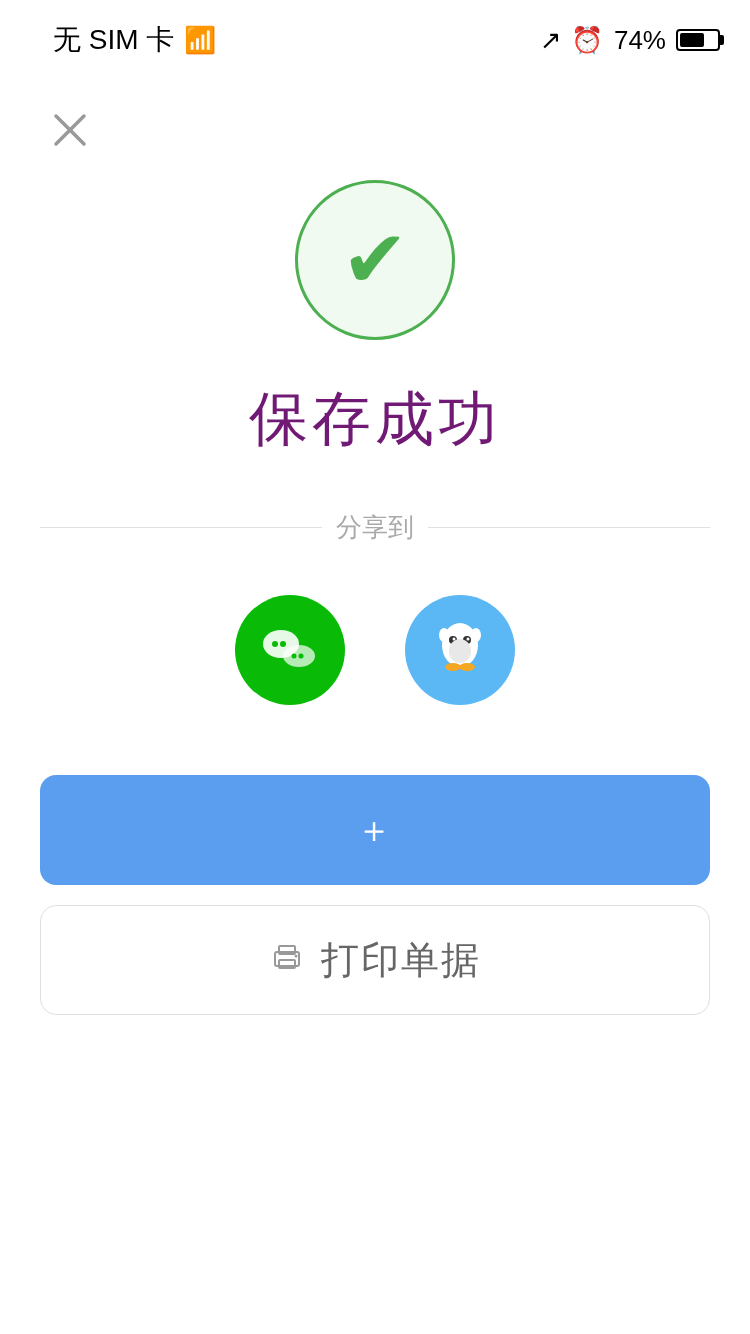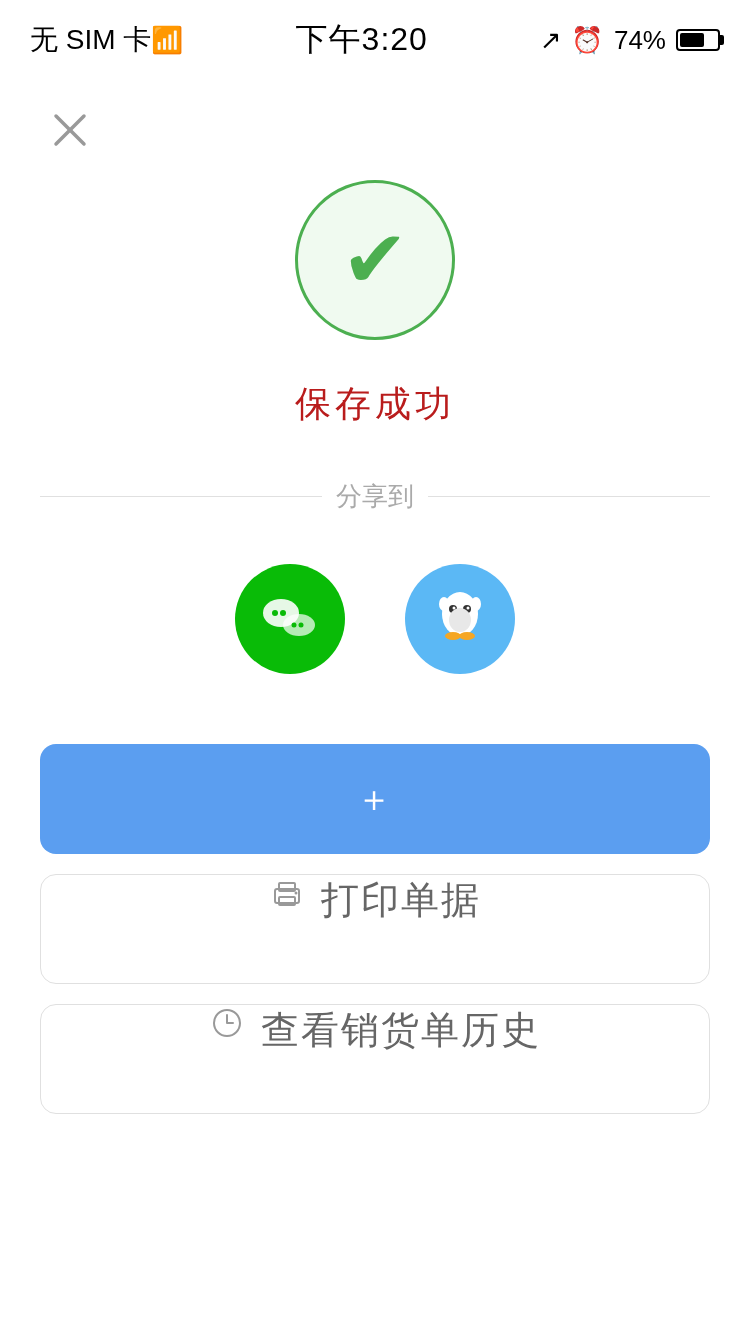--- a/index.html
+++ b/index.html
@@ -21,23 +21,25 @@
       display: flex;
       align-items: center;
       justify-content: space-between;
       padding: 0 30px;
       background: #ffffff;
     }
 
     .status-left {
       display: flex;
       align-items: center;
+      gap: 10px;
       font-size: 28px;
       color: #000;
       font-weight: 500;
+      margin-left: 23px;
     }
 
     .wifi-icon {
       font-size: 26px;
     }
 
     .status-center {
       font-size: 32px;
       font-weight: 500;
       color: #000;
@@ -123,23 +125,23 @@
     }
 
     .checkmark {
       font-size: 80px;
       color: #4CAF50;
       line-height: 1;
     }
 
     
     .success-title {
-      font-size: 36px;
+      font-size: 59px;
       font-weight: 500;
-      color: #b91c1c;
+      color: #701a75;
       margin-bottom: 50px;
       letter-spacing: 4px;
     }
 
     
     .share-divider {
       width: 100%;
       display: flex;
       align-items: center;
       gap: 14px;
@@ -211,40 +213,40 @@
 
     .btn-secondary {
       width: 100%;
       height: 110px;
       background: #fff;
       border: 1px solid #e0e0e0;
       border-radius: 16px;
       font-size: 38px;
       color: #666;
       display: flex;
+      align-items: center;
       justify-content: center;
       gap: 16px;
       cursor: pointer;
       letter-spacing: 2px;
     }
 
     .btn-icon {
       font-size: 36px;
       color: inherit;
     }
   </style>
 </head>
 <body>
 
 <div class="status-bar">
   <div class="status-left">
     <span>无 SIM 卡</span>
     <span class="wifi-icon">📶</span>
   </div>
-  <div class="status-center">下午3:20</div>
   <div class="status-right">
     <span>↗</span>
     <span>⏰</span>
     <span>74%</span>
     <span class="battery-bar">
       <span class="battery-fill"></span>
     </span>
   </div>
 </div>
 
@@ -316,24 +318,15 @@
         <svg width="36" height="36" viewBox="0 0 36 36" fill="none" xmlns="http://www.w3.org/2000/svg">
           <rect x="6" y="14" width="24" height="14" rx="2" fill="none" stroke="#999" stroke-width="2"></rect>
           <rect x="10" y="8" width="16" height="8" rx="1" fill="none" stroke="#999" stroke-width="2"></rect>
           <rect x="10" y="22" width="16" height="8" rx="1" fill="none" stroke="#999" stroke-width="2"></rect>
           <circle cx="27" cy="18" r="1.5" fill="#999"></circle>
         </svg>
       </span>
       <span>打印单据</span>
     </button>
 
-    <button class="btn-secondary">
-      <span class="btn-icon">
-        <svg width="36" height="36" viewBox="0 0 36 36" fill="none" xmlns="http://www.w3.org/2000/svg">
-          <circle cx="18" cy="18" r="13" fill="none" stroke="#999" stroke-width="2"></circle>
-          <polyline points="18,10 18,18 24,18" stroke="#999" stroke-width="2" stroke-linecap="round" stroke-linejoin="round"></polyline>
-        </svg>
-      </span>
-      <span>查看销货单历史</span>
-    </button>
   </div>
 
 </div>
 
 </body></html>

